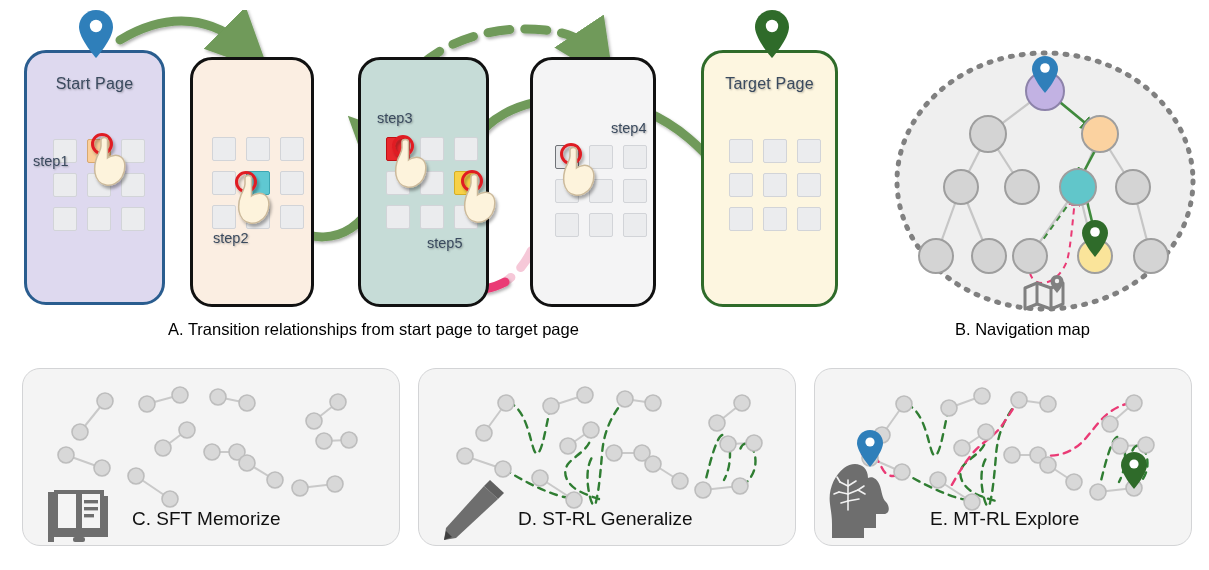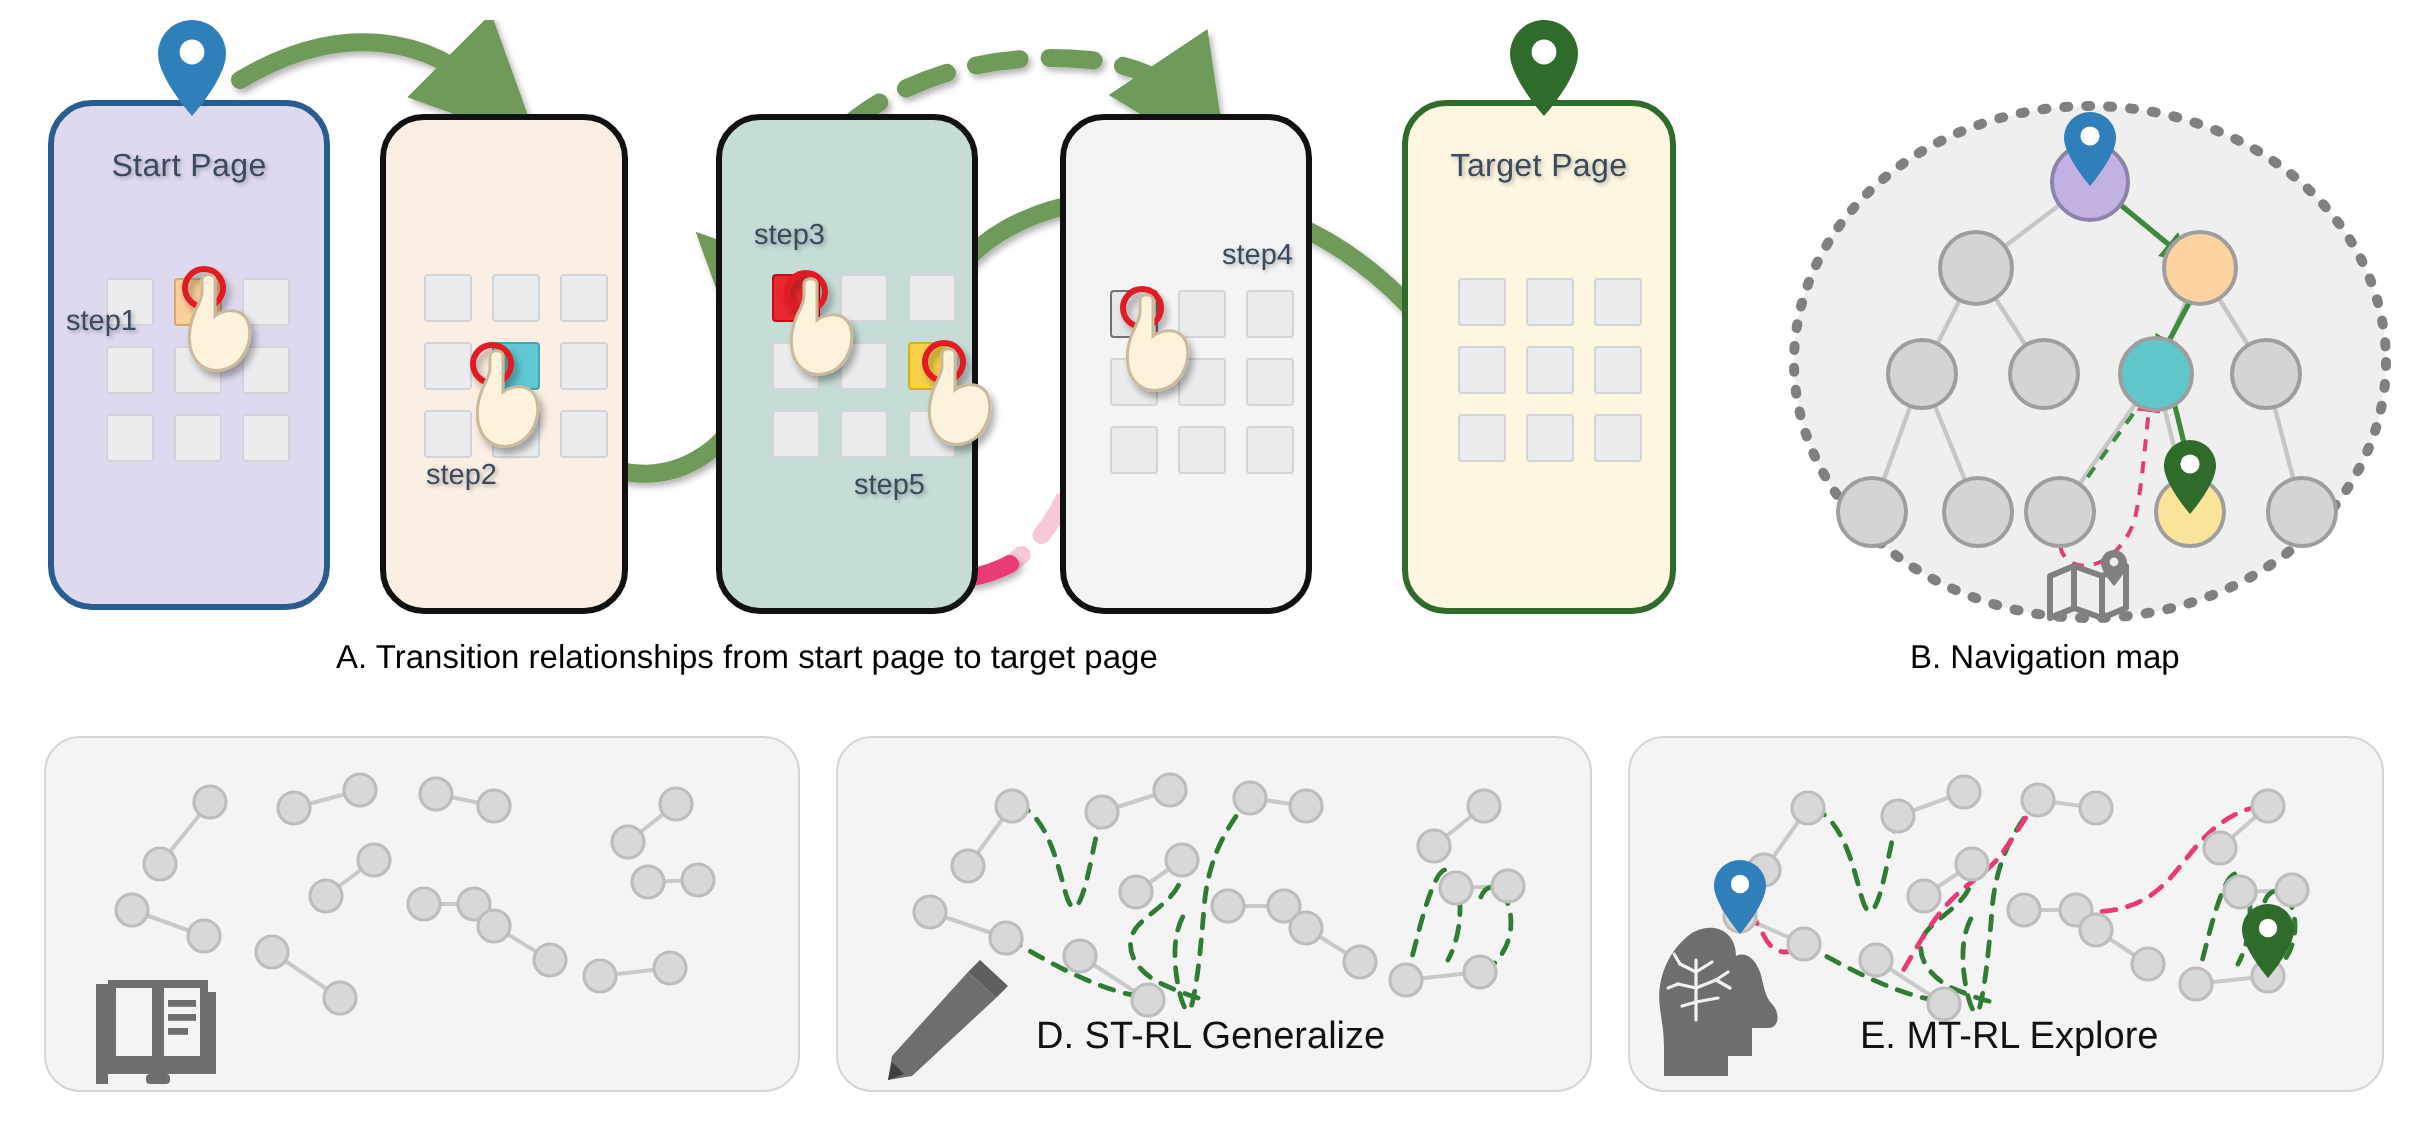--- a/index.html
+++ b/index.html
@@ -332,20 +332,21 @@
       <rect x="28" y="162" width="58" height="7"></rect>
       <rect x="34" y="124" width="22" height="38" fill="none" stroke="#6e6e6e" stroke-width="4"></rect>
       <rect x="58" y="124" width="22" height="38" fill="none" stroke="#6e6e6e" stroke-width="4"></rect>
       <rect x="62" y="132" width="14" height="3.4"></rect>
       <rect x="62" y="139" width="14" height="3.4"></rect>
       <rect x="62" y="146" width="10" height="3.4"></rect>
       <rect x="51" y="169" width="12" height="5" rx="2"></rect>
     </g>
   </g>
 </svg>
+<div class="sub-caption" style="left:132px;top:508px;">C. SFT Memorize</div>
 
 <div class="sub-panel" style="left:418px;top:368px;width:378px;height:178px;"></div>
 <svg class="abs" style="left:418px;top:368px;" width="378" height="178" viewBox="0 0 378 178">
   <g stroke="#c9c9c9" stroke-width="2" fill="none">
     <path d="M66,65 L88,35"></path>
     <path d="M133,38 L167,27"></path>
     <path d="M207,31 L235,35"></path>
     <path d="M299,55 L324,35"></path>
     <path d="M47,88 L85,101"></path>
     <path d="M150,78 L173,62"></path>

